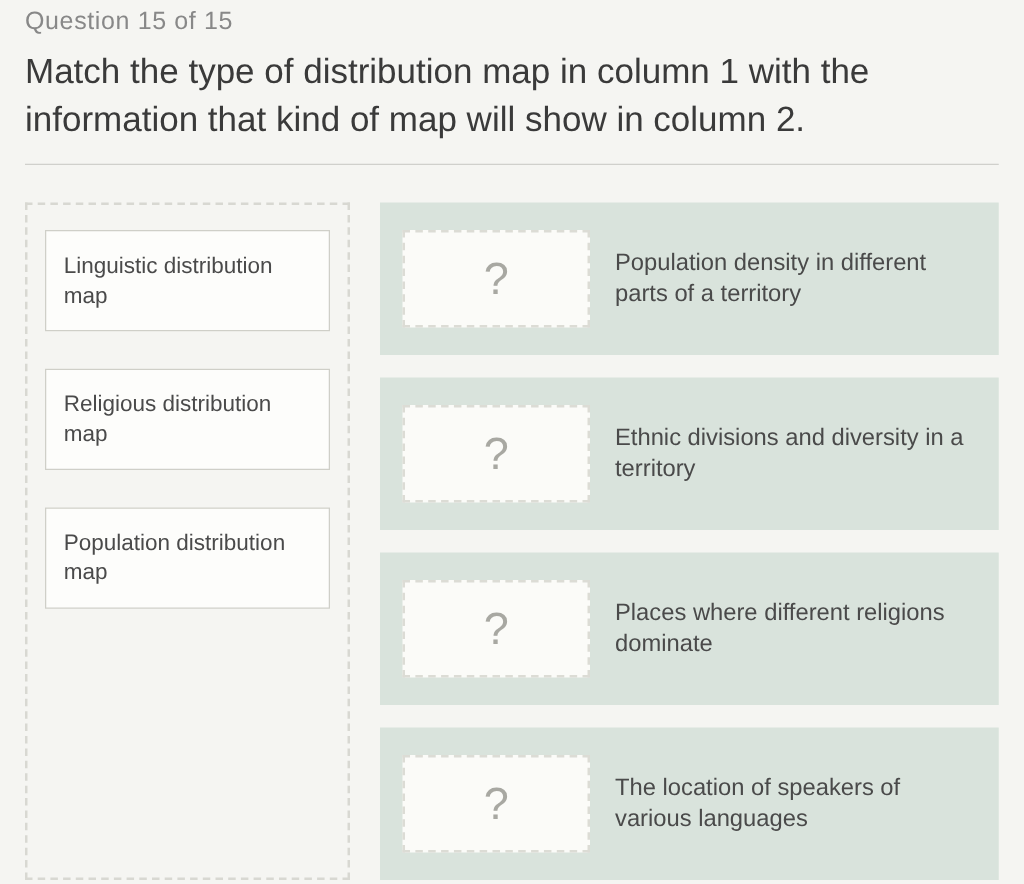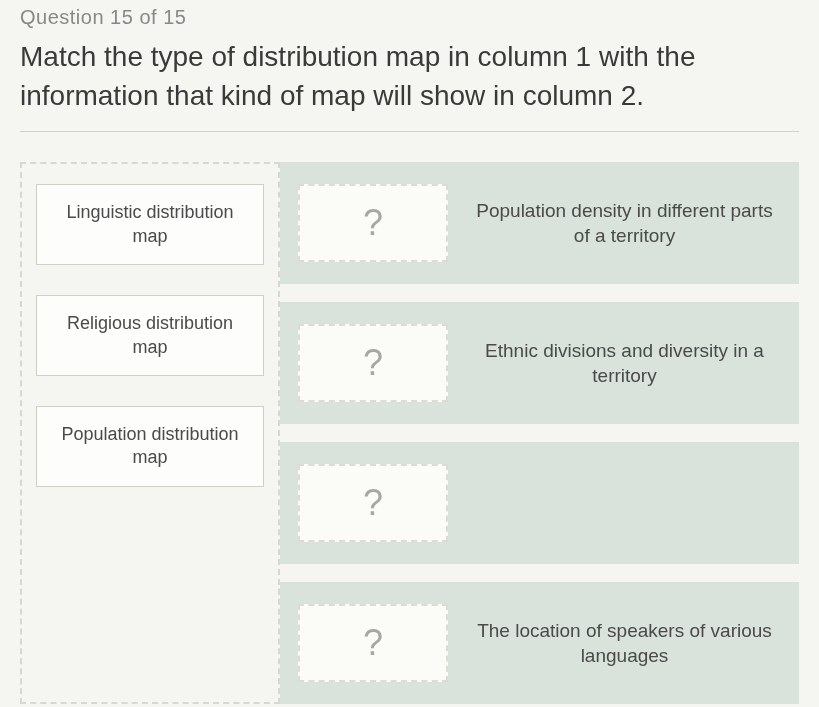--- a/index.html
+++ b/index.html
@@ -32,21 +32,21 @@
       line-height: 1.4;
       padding-bottom: 16px;
     }
     .divider {
       border: none;
       border-top: 1px solid #d0d0cc;
       margin-bottom: 30px;
     }
     .match-area {
       display: flex;
-      text-align: center;
+      gap: 24px;
     }
     .source-col {
       display: flex;
       flex-direction: column;
       gap: 30px;
       padding: 20px 14px;
       border: 2px dashed #d8d8d2;
       width: 260px;
     }
     .source-item {
@@ -115,20 +115,21 @@
         <div class="target-text">Population density in different parts of a territory</div>
       </div>
 
       <div class="target-row">
         <div class="drop-zone">?</div>
         <div class="target-text">Ethnic divisions and diversity in a territory</div>
       </div>
 
       <div class="target-row">
         <div class="drop-zone">?</div>
+        <div class="target-text">Places where different religions dominate</div>
       </div>
 
       <div class="target-row">
         <div class="drop-zone">?</div>
         <div class="target-text">The location of speakers of various languages</div>
       </div>
 
     </div>
   </div>
 </div>

